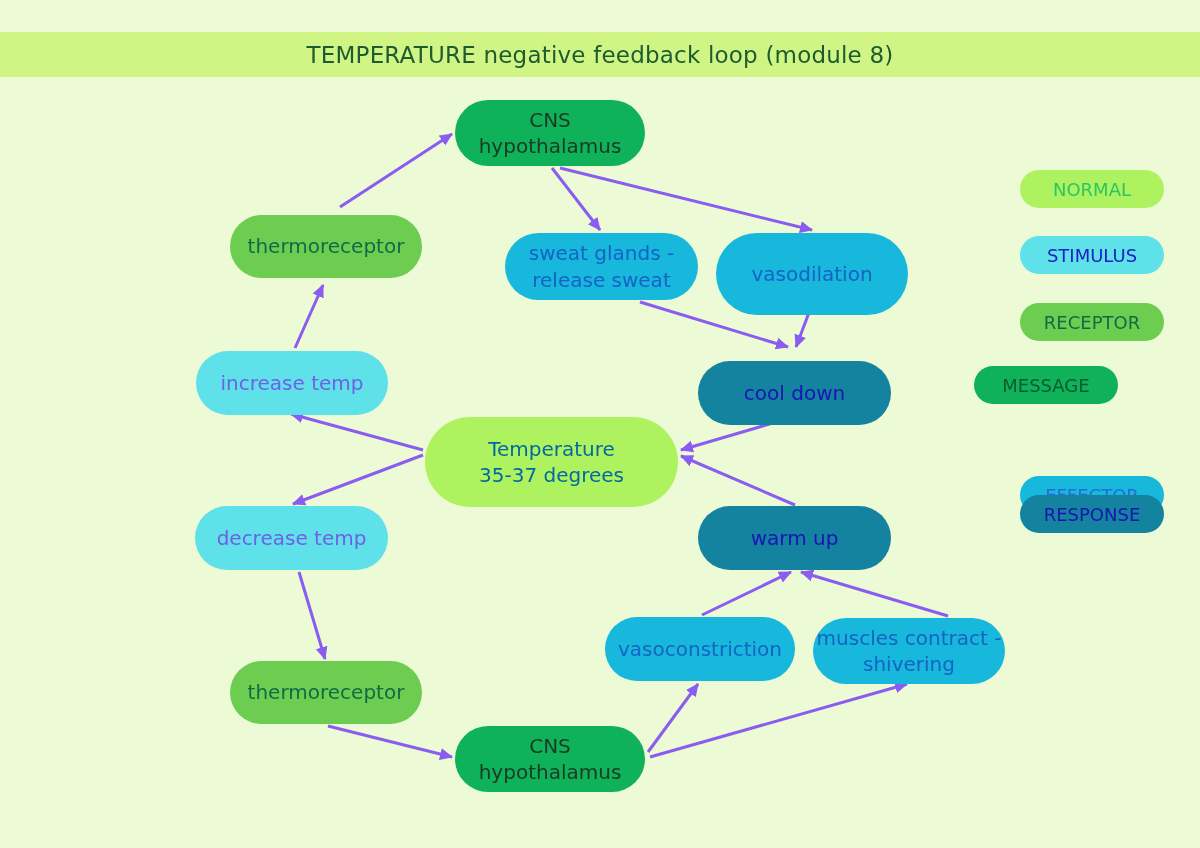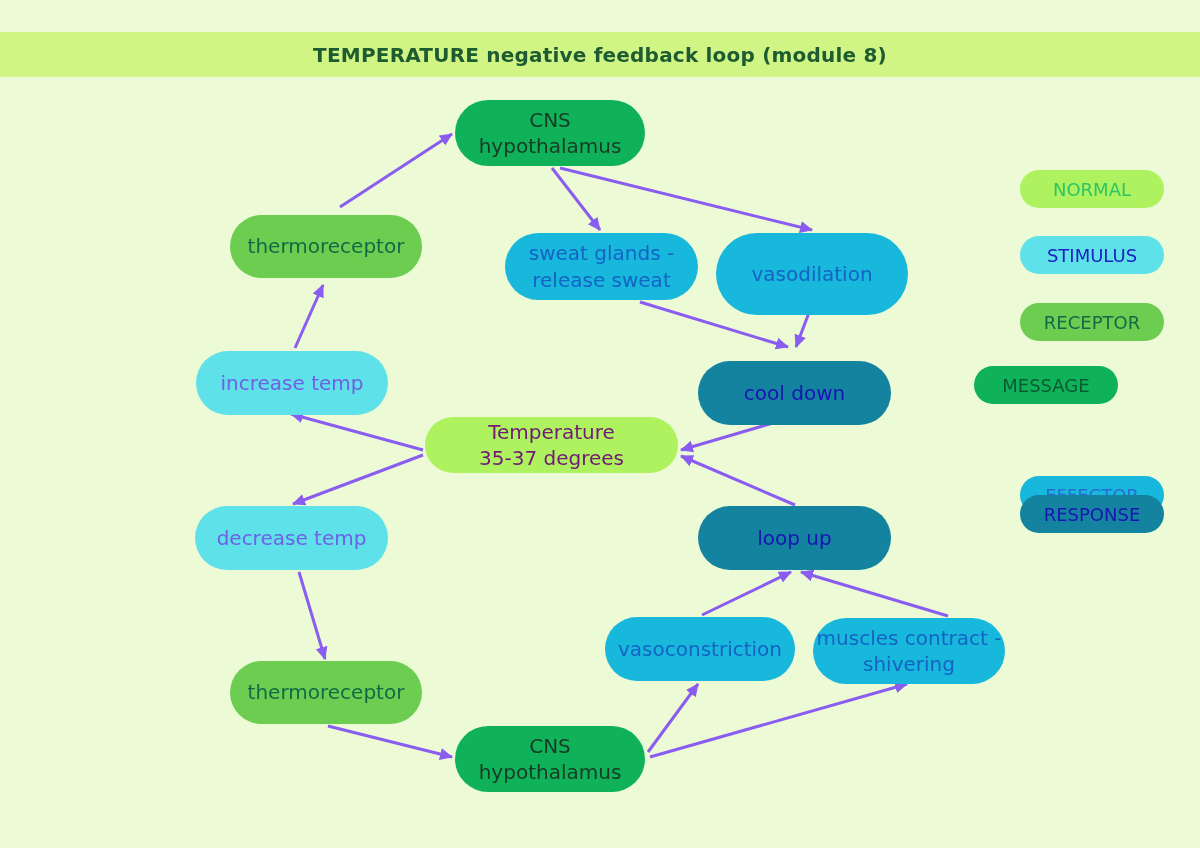--- a/index.html
+++ b/index.html
@@ -8,21 +8,21 @@
     overflow: hidden;
     font-family: "DejaVu Sans", "Liberation Sans", sans-serif;
   }
   body { background: var(--background, #ecfad6); position: relative; }
   .banner {
     position: absolute; left: 0; top: 32px; width: 1200px; height: 45px;
     background: var(--banner, #d0f584);
     display: flex; align-items: center; justify-content: center;
   }
   .banner h1 {
-    font-size: 20px; font-weight: bold;
+    font-size: 23px; font-weight: normal;
     color: var(--banner-text, #1d5c30);
     letter-spacing: 0.2px;
   }
   #edges {
     position: absolute; left: 0; top: 0; width: 1200px; height: 848px;
     pointer-events: none;
   }
   .node {
     position: absolute;
     border-radius: 999px;
@@ -76,24 +76,24 @@
 
 <div id="nodes">
     <div class="node" style="left: 455px; top: 100px; width: 190px; height: 66px; background: rgb(16, 178, 89); color: rgb(23, 58, 39); font-size: 20px;">CNS
 hypothalamus</div>
     <div class="node" style="left: 230px; top: 215px; width: 192px; height: 63px; background: rgb(109, 205, 81); color: rgb(15, 107, 70); font-size: 20px;">thermoreceptor</div>
     <div class="node" style="left: 505px; top: 233px; width: 193px; height: 67px; background: rgb(24, 183, 220); color: rgb(20, 99, 197); font-size: 20px;">sweat glands -
 release sweat</div>
     <div class="node" style="left: 716px; top: 233px; width: 192px; height: 82px; background: rgb(24, 183, 220); color: rgb(20, 99, 197); font-size: 20px;">vasodilation</div>
     <div class="node" style="left: 196px; top: 351px; width: 192px; height: 64px; background: rgb(94, 225, 233); color: rgb(111, 96, 230); font-size: 20px;">increase temp</div>
     <div class="node" style="left: 698px; top: 361px; width: 193px; height: 64px; background: rgb(19, 131, 159); color: rgb(26, 20, 180); font-size: 20px;">cool down</div>
-    <div class="node" style="left: 425px; top: 417px; width: 253px; height: 56px; background: rgb(175, 242, 95); color: #701a75; font-size: 20px;">Temperature
+    <div class="node" style="left: 425px; top: 417px; width: 253px; height: 90px; background: rgb(175, 242, 95); color: #0369a1; font-size: 20px;">Temperature
 35-37 degrees</div>
     <div class="node" style="left: 195px; top: 506px; width: 193px; height: 64px; background: rgb(94, 225, 233); color: rgb(111, 96, 230); font-size: 20px;">decrease temp</div>
-    <div class="node" style="left: 698px; top: 506px; width: 193px; height: 64px; background: rgb(19, 131, 159); color: rgb(26, 20, 180); font-size: 20px;">loop up</div>
+    <div class="node" style="left: 698px; top: 506px; width: 193px; height: 64px; background: rgb(19, 131, 159); color: rgb(26, 20, 180); font-size: 20px;">warm up</div>
     <div class="node" style="left: 605px; top: 617px; width: 190px; height: 64px; background: rgb(24, 183, 220); color: rgb(20, 99, 197); font-size: 20px;">vasoconstriction</div>
     <div class="node" style="left: 813px; top: 618px; width: 192px; height: 66px; background: rgb(24, 183, 220); color: rgb(20, 99, 197); font-size: 20px;">muscles contract -
 shivering</div>
     <div class="node" style="left: 230px; top: 661px; width: 192px; height: 63px; background: rgb(109, 205, 81); color: rgb(15, 107, 70); font-size: 20px;">thermoreceptor</div>
     <div class="node" style="left: 455px; top: 726px; width: 190px; height: 66px; background: rgb(16, 178, 89); color: rgb(23, 58, 39); font-size: 20px;">CNS
 hypothalamus</div>
   </div>
 <div id="legend">
     <div class="legend-pill" style="left: 1020px; top: 170px; background: rgb(175, 242, 95); color: rgb(44, 196, 100);">NORMAL</div>
     <div class="legend-pill" style="left: 1020px; top: 236px; background: rgb(94, 225, 233); color: rgb(26, 32, 195);">STIMULUS</div>

